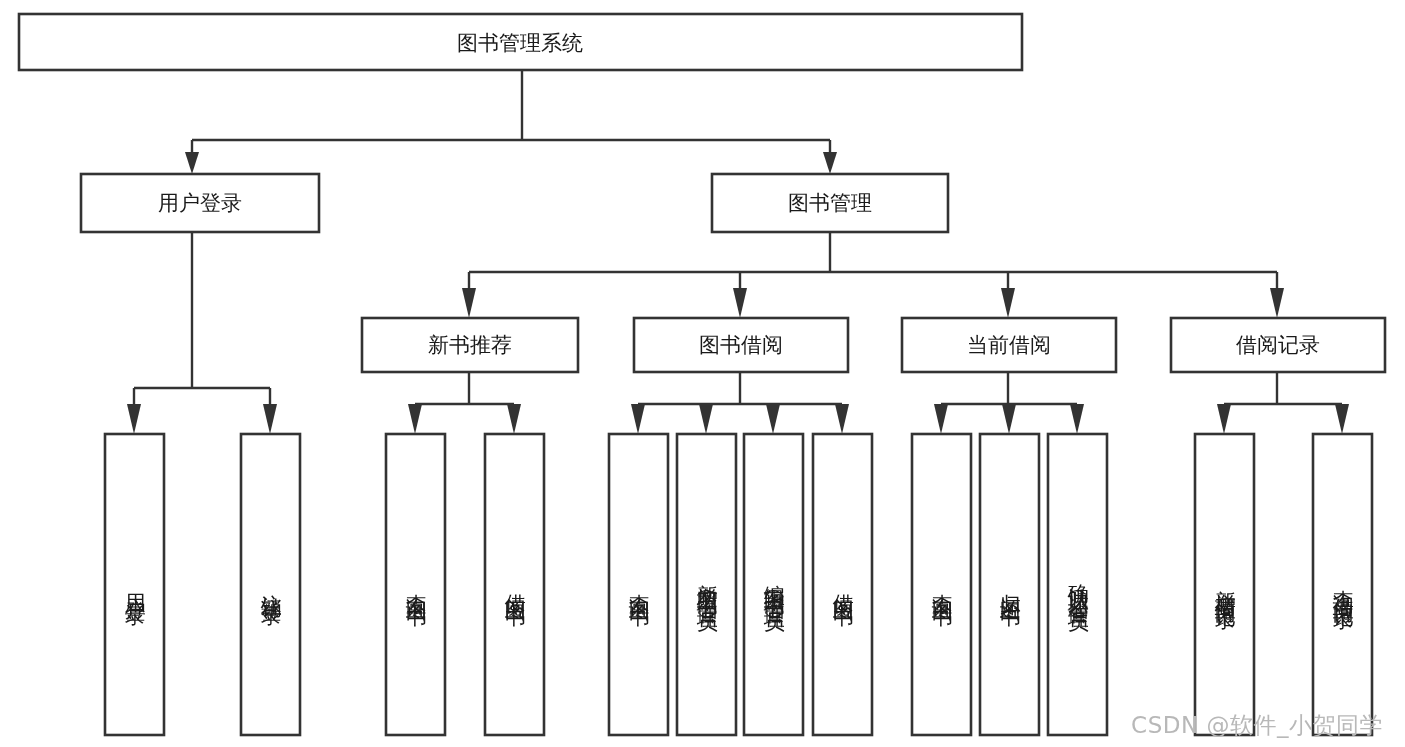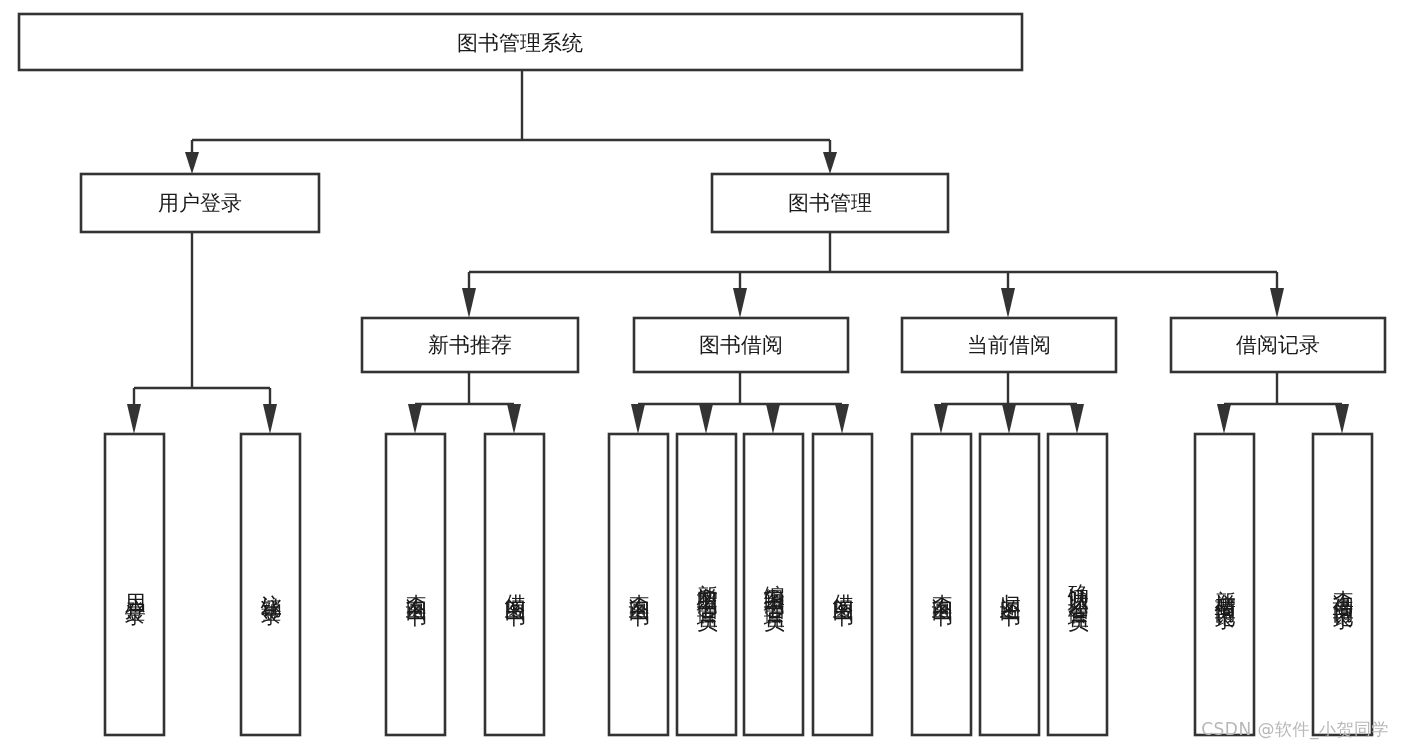--- a/index.html
+++ b/index.html
@@ -60,24 +60,24 @@
     letter-spacing: 4px;
     white-space: nowrap;
     text-align: center;
     display: flex;
     align-items: center;
     justify-content: center;
     pointer-events: none;
   }
   .watermark {
     position: absolute;
-    right: 16px;
+    right: 22px;
     bottom: 6px;
     font-family: "DejaVu Sans", "Liberation Sans", sans-serif;
-    font-size: 17px;
+    font-size: 23px;
     color: #b8b8b8;
     white-space: nowrap;
     letter-spacing: 0.5px;
   }
 </style>
 </head>
 <body>
 
 <div id="diagram-root">
 

